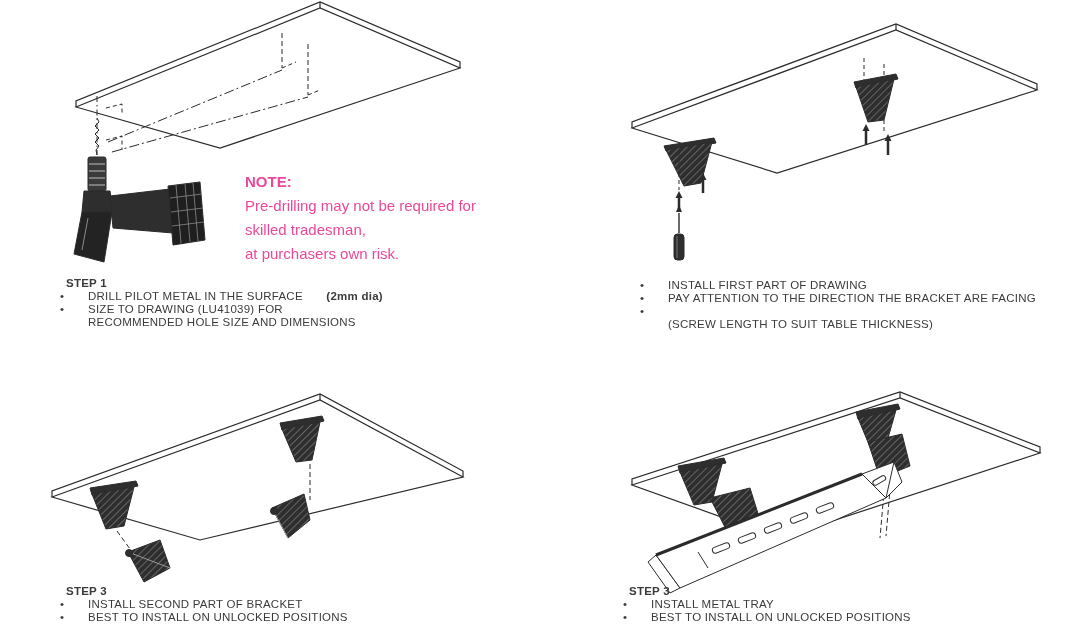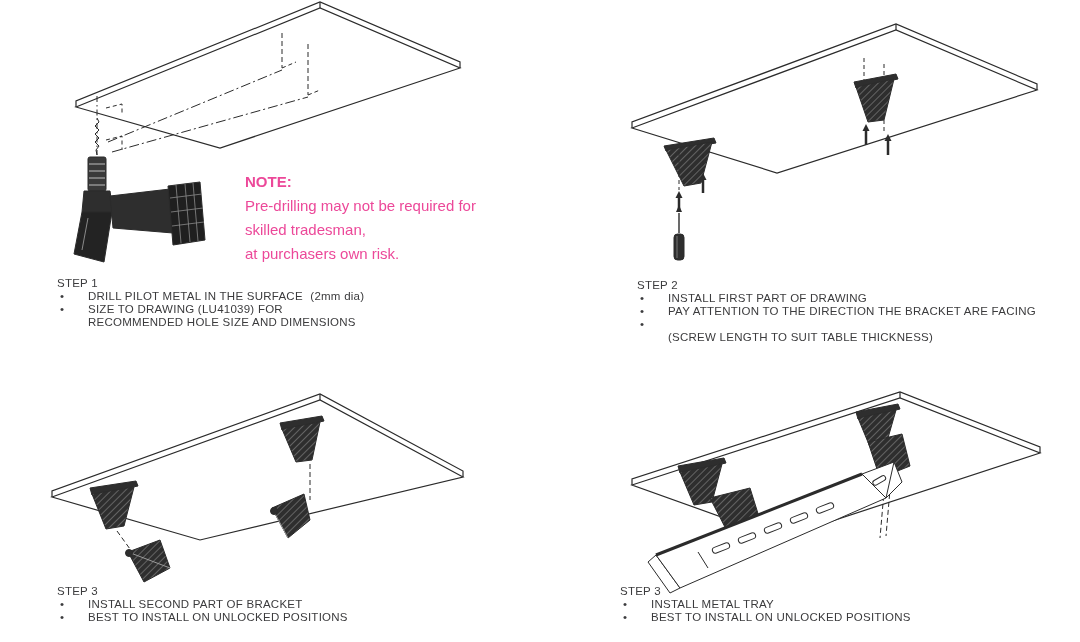--- a/index.html
+++ b/index.html
@@ -2,25 +2,25 @@
 <html><head>
 <meta charset="utf-8">
 <style>
   html,body{margin:0;padding:0;}
   body{
     width:1080px;height:642px;position:relative;background:#ffffff;
     font-family:"Liberation Sans", sans-serif;color:#3b3b3d;overflow:hidden;
   }
   .panel-svg{position:absolute;}
   .steptext{position:absolute;font-size:11.5px;letter-spacing:0.25px;line-height:13px;color:#3b3b3d;}
-  .steptext .title{margin:0 0 0 0;}
+  .steptext .title{margin:0 0 0 9px;font-weight:bold;}
   .steptext .line{display:flex;}
   .steptext .bullet{width:28px;flex:0 0 28px;text-align:left;padding-left:3px;}
   .steptext .txt{white-space:pre;}
-  .steptext .bold{font-weight:400;margin-left:4px;}
+  .steptext .bold{font-weight:700;margin-left:20px;}
   .note{
     position:absolute;left:245px;top:170px;color:#ec4899;
     font-size:15px;line-height:24px;font-weight:500;
   }
   .note .note-title{font-weight:700;}
   svg{display:block;}
 </style>
 </head>
 <body>
 
@@ -214,21 +214,20 @@
     <span class="bullet">•</span>
     <span class="txt">SIZE TO DRAWING (LU41039) FOR</span>
   </div>
   <div class="line">
     <span class="bullet"></span>
     <span class="txt">RECOMMENDED HOLE SIZE AND DIMENSIONS</span>
   </div>
 </div>
 
 <div class="steptext" style="left:637px;top:279px;width:430px">
-  <div class="title">STEP 2</div>
   <div class="line">
     <span class="bullet">•</span>
     <span class="txt">INSTALL FIRST PART OF DRAWING</span>
   </div>
   <div class="line">
     <span class="bullet">•</span>
     <span class="txt">PAY ATTENTION TO THE DIRECTION THE BRACKET ARE FACING</span>
   </div>
   <div class="line">
     <span class="bullet">•</span>

